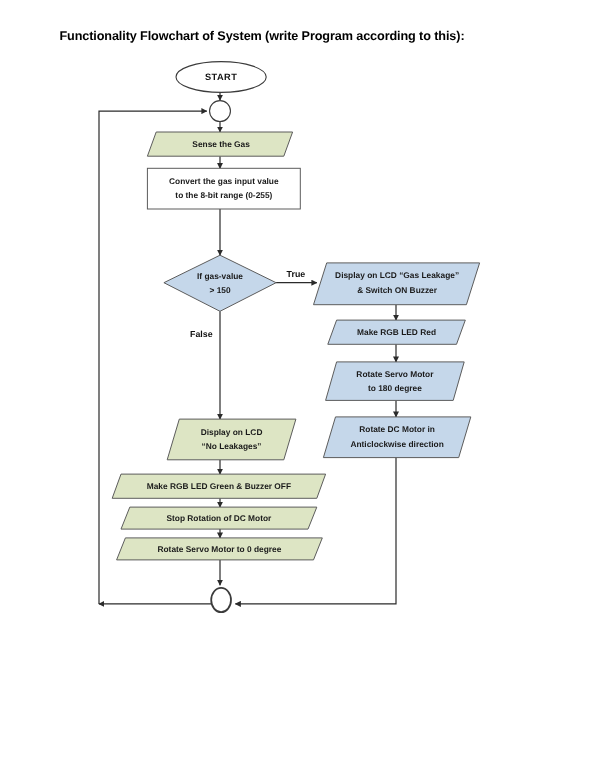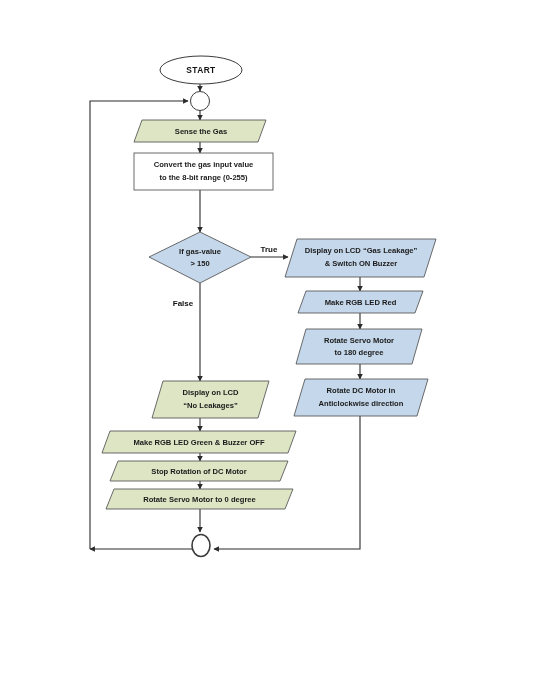--- a/index.html
+++ b/index.html
@@ -74,20 +74,21 @@
     stroke: #2b2b2b;
     stroke-width: 1.1;
     fill: none;
   }
 </style>
 </head>
 <body>
 
 <div id="page">
 
+  <div id="doc-title">Functionality Flowchart of System (write Program according to this):</div>
 
   <svg id="flow-svg" viewBox="0 0 536 700">
 
     <defs>
       <marker id="arrow" viewBox="0 0 10 10" refX="9" refY="5" markerWidth="5" markerHeight="5" orient="auto-start-reverse">
         <path d="M 0 0 L 10 5 L 0 10 z" fill="#2b2b2b"></path>
       </marker>
     </defs>
 
     <g>

